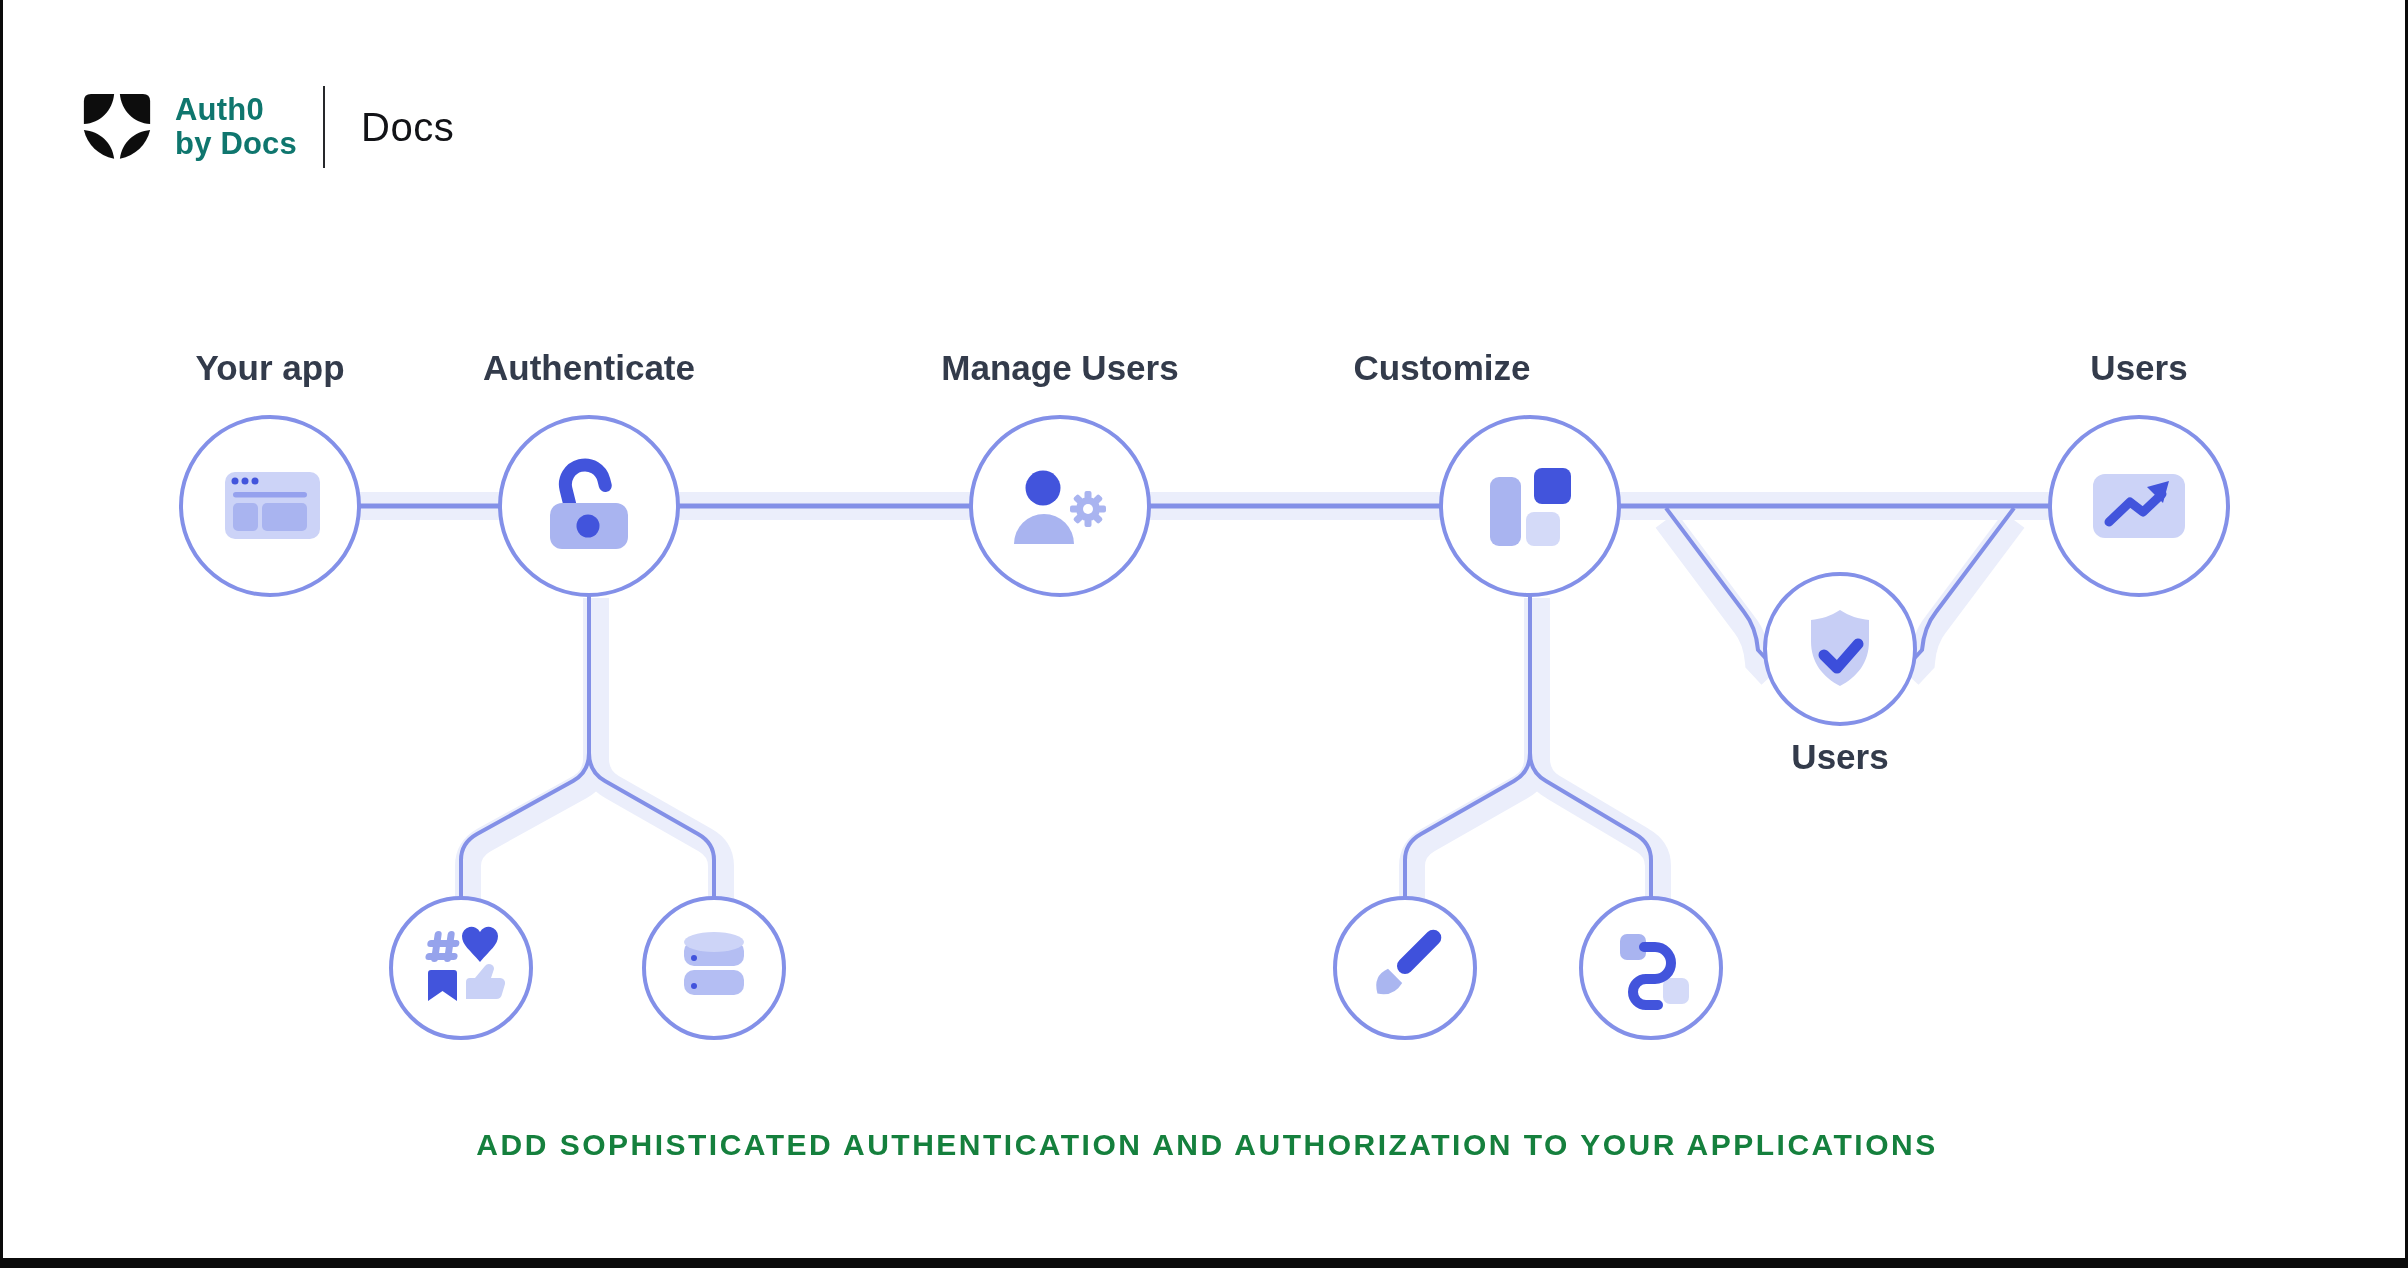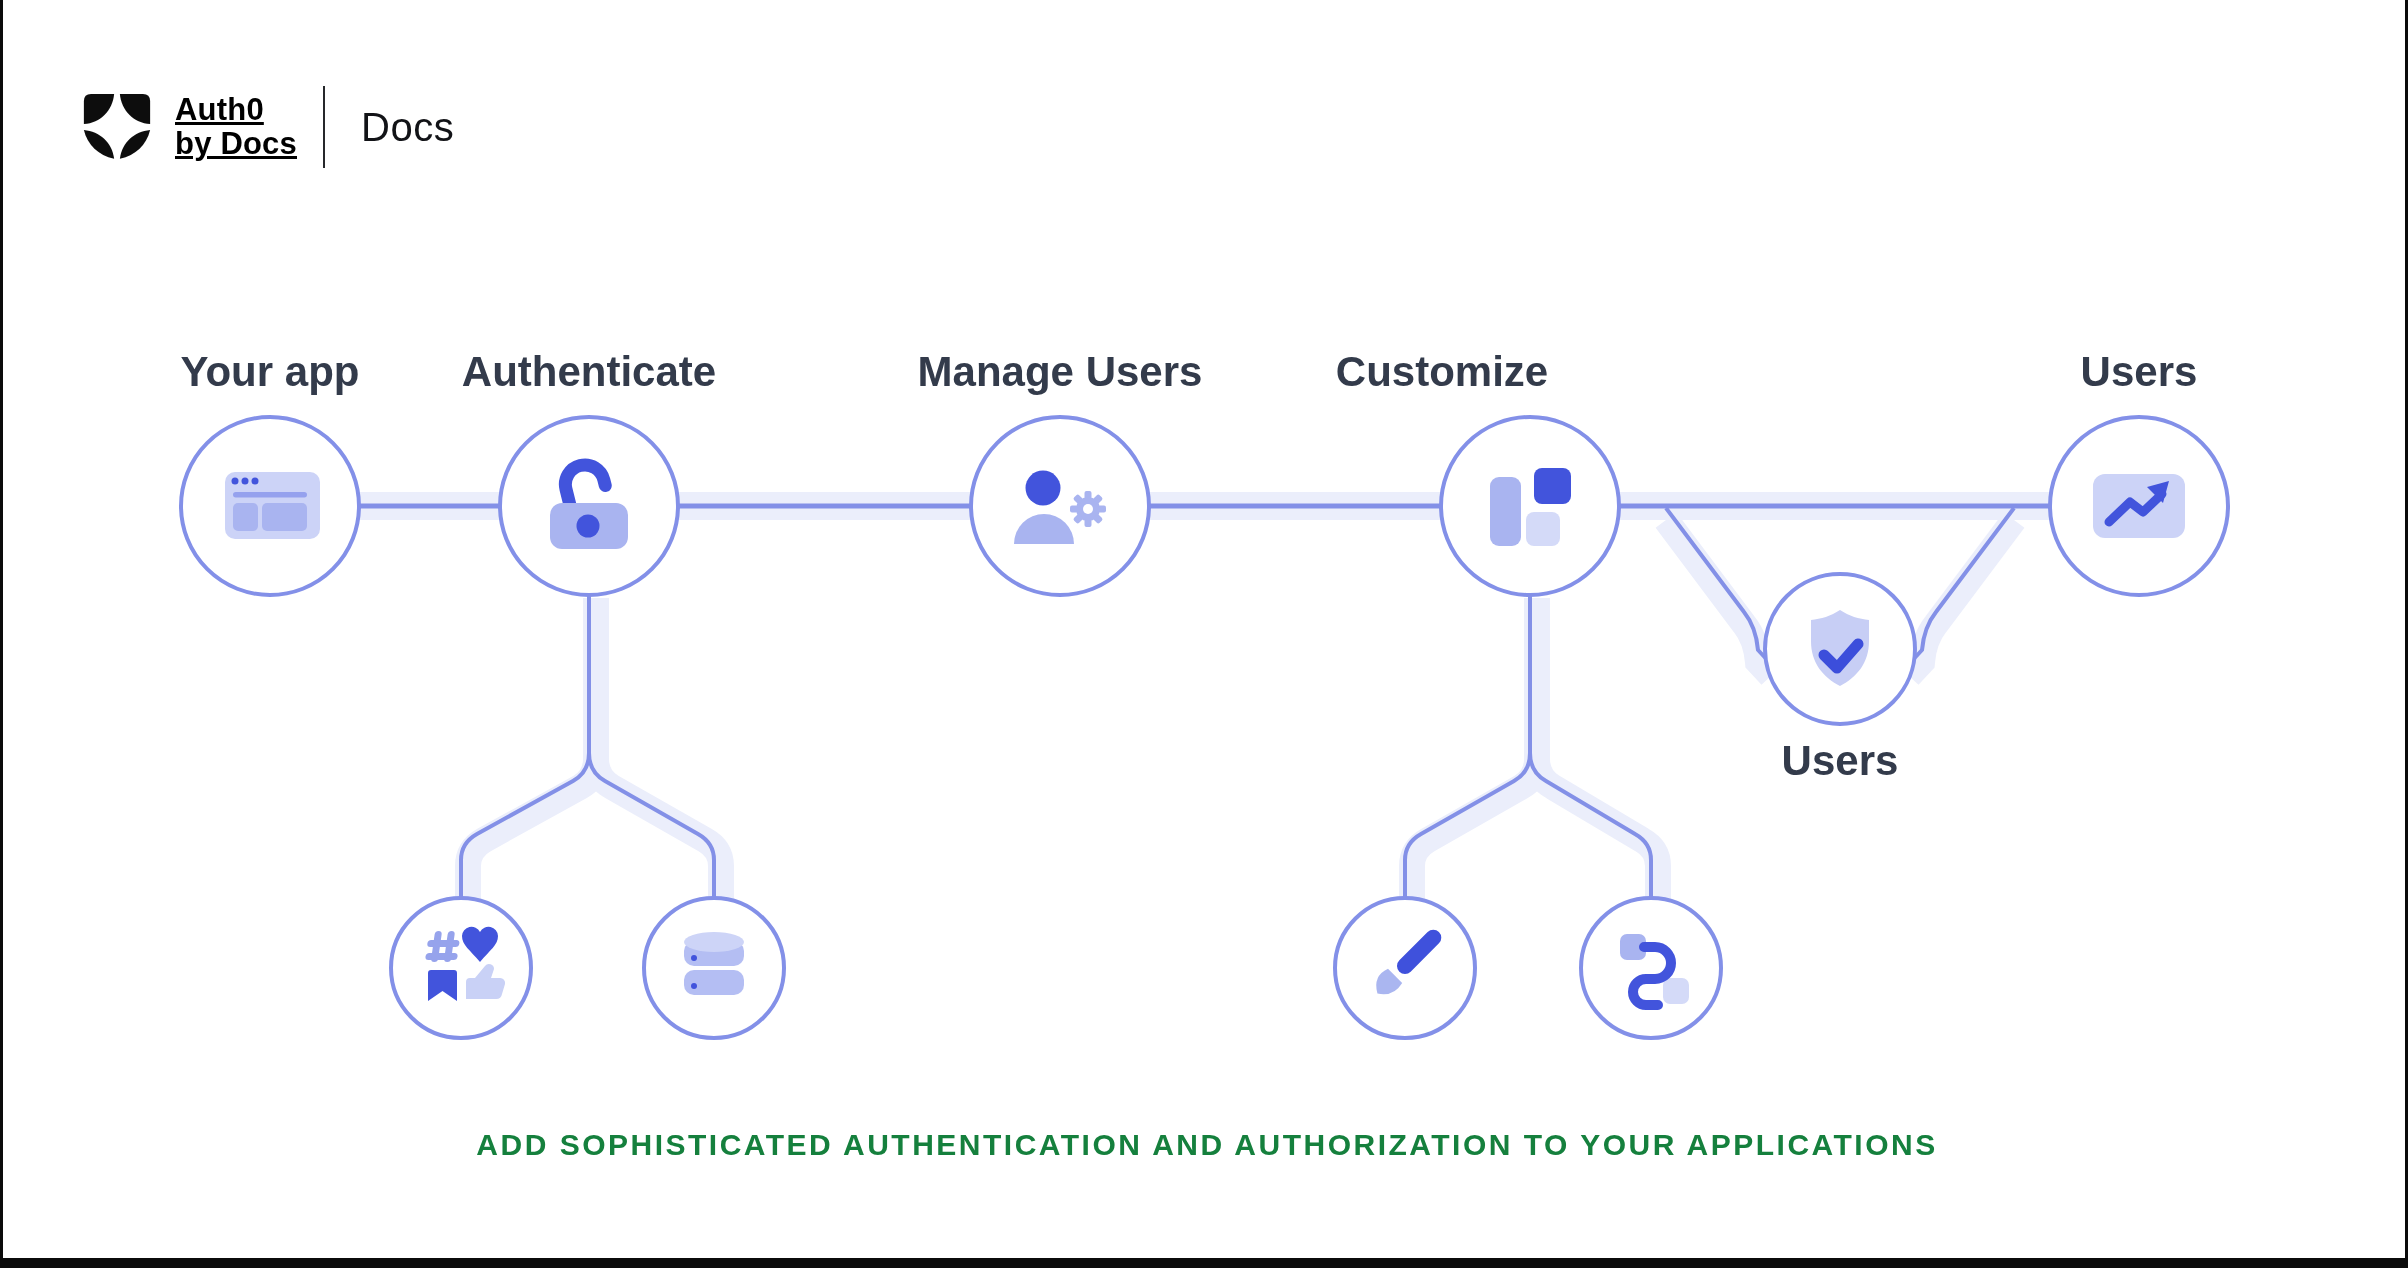--- a/index.html
+++ b/index.html
@@ -2,26 +2,26 @@
 <html><head>
 <meta charset="utf-8">
 <style>
   html,body{margin:0;padding:0;background:#fff;}
   body{width:2408px;height:1268px;position:relative;font-family:"Liberation Sans",sans-serif;overflow:hidden;}
   .frame{position:absolute;inset:0;box-sizing:border-box;
          border-left:3px solid #0b0b0b;border-right:3px solid #0b0b0b;border-bottom:10px solid #0b0b0b;}
   
   .site-header{position:absolute;left:78px;top:84px;height:86px;display:flex;align-items:center;}
   .logo{display:flex;align-items:center;}
-  .brand-text{margin-left:22px;color:#000000;font-size:31px;line-height:34px;font-weight:600;letter-spacing:.2px;text-decoration:underline;}
+  .brand-text{margin-left:22px;color:#0f766e;font-size:31px;line-height:34px;font-weight:600;letter-spacing:.2px;}
   .header-divider{width:2px;height:82px;background:#26282b;margin-left:26px;}
   .product{margin-left:36px;font-size:40px;font-weight:400;color:#121317;letter-spacing:.5px;}
   
   .diagram{position:absolute;left:0;top:0;width:2408px;height:1268px;}
-  .node-label{position:absolute;transform:translateX(-50%);font-size:42px;font-weight:700;color:#333b4b;white-space:nowrap;}
+  .node-label{position:absolute;transform:translateX(-50%);font-size:35px;font-weight:700;color:#333b4b;white-space:nowrap;}
   .tagline{position:absolute;left:1204px;top:1128px;transform:translateX(-50%);
            font-size:30px;font-weight:700;letter-spacing:2.5px;color:#15803d;white-space:nowrap;}
 </style>
 </head>
 <body>
 
 <div class="frame">
 
   <header class="site-header">
     <div class="logo">

